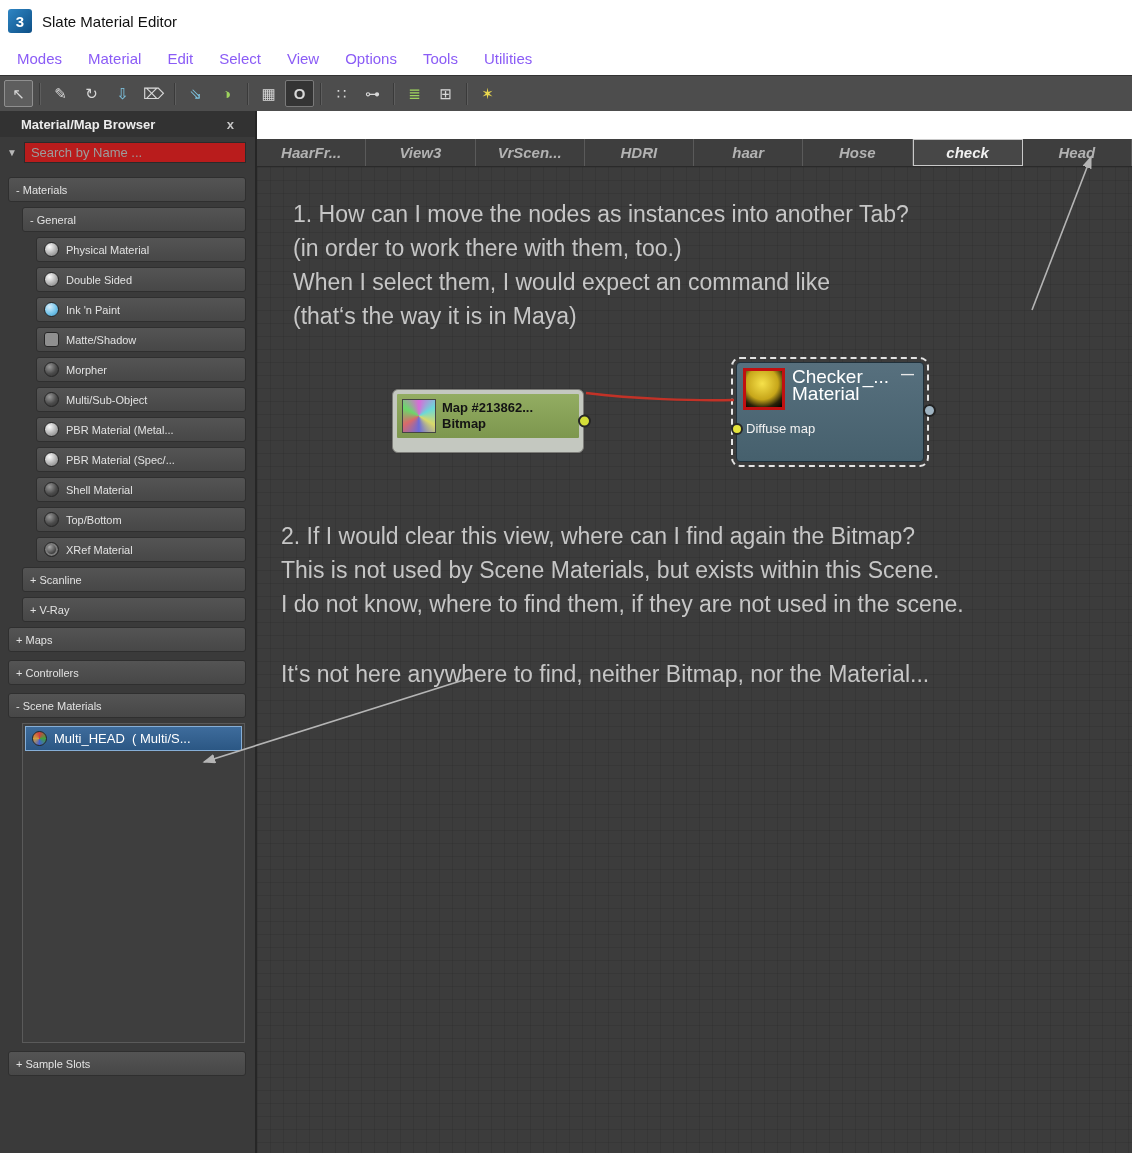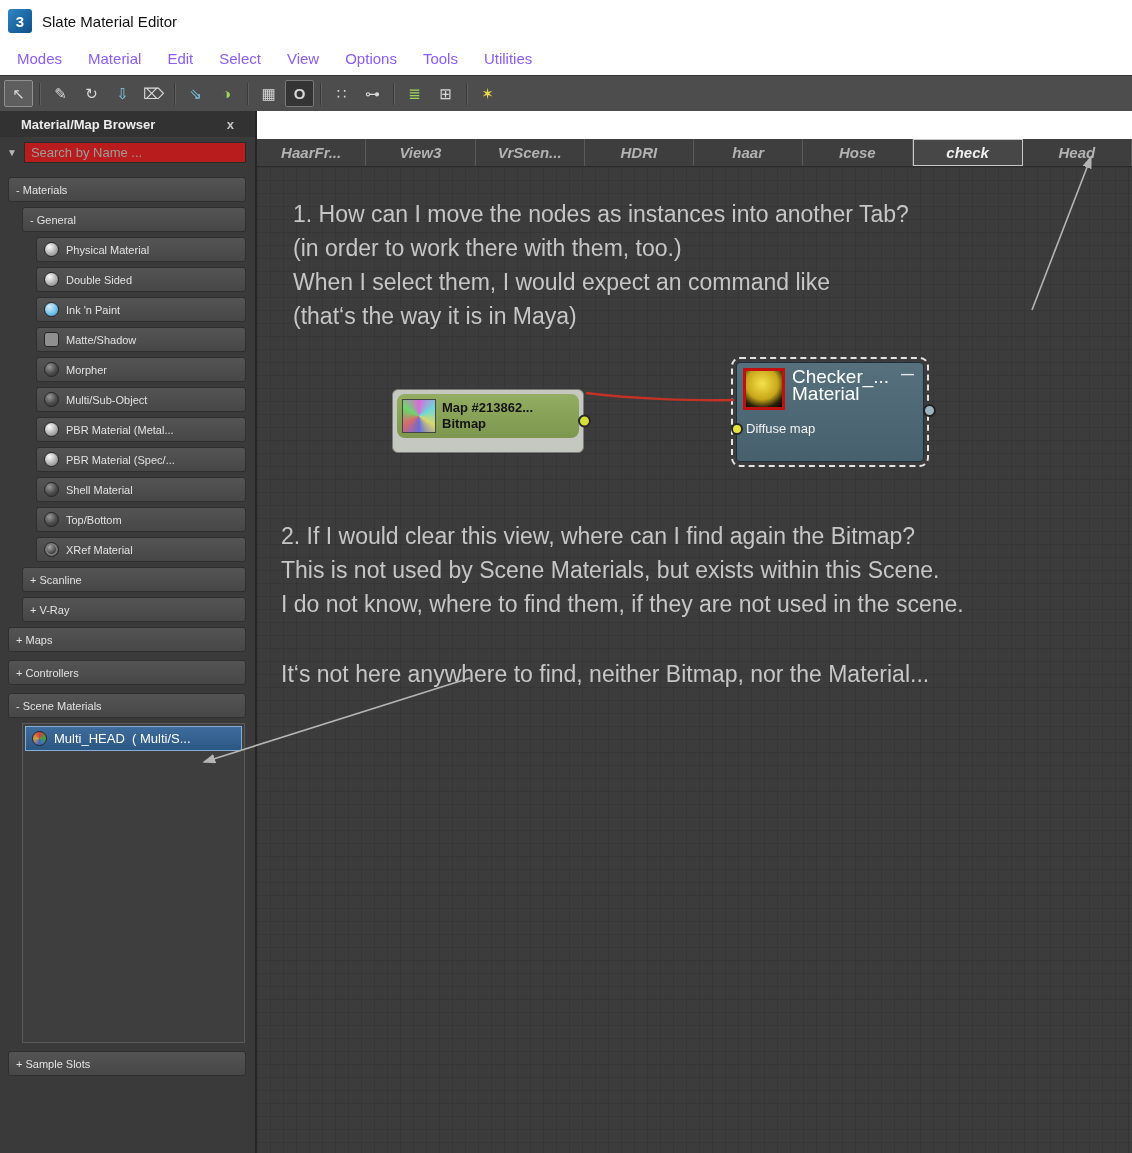--- a/index.html
+++ b/index.html
@@ -70,21 +70,21 @@
 
   
   .ann { position:absolute; color:#c6c6c6; font-size:23px; line-height:34px; white-space:nowrap; }
   #ann1 { left:36px; top:30px; }
   #ann2 { left:24px; top:352px; }
   #ann3 { left:24px; top:490px; }
 
   
   .bitmap-node { position:absolute; left:135px; top:222px; width:192px; height:64px;
     background:#c4c8c0; border:1px solid #7c7c78; border-radius:6px; padding:4px 4px 0; z-index:5; }
-  .bitmap-head { height:44px; background:linear-gradient(#93ad62,#7d974e); border-radius:8px;
+  .bitmap-head { height:44px; background:linear-gradient(#93ad62,#7d974e); border-radius:1px;
     display:flex; align-items:center; gap:6px; padding:3px 5px; }
   .bitmap-thumb { width:34px; height:34px; border:1px solid #444; flex:0 0 auto;
     background:conic-gradient(#d96ad9,#6ad9d9,#d9d96a,#6a6ad9,#d96a6a,#6ad96a,#d96ad9); }
   .bitmap-titles div { font-weight:bold; font-size:13px; color:#141414; line-height:16px; white-space:nowrap; }
   .bitmap-out { position:absolute; right:-8px; top:50%; transform:translateY(-50%); width:13px; height:13px;
     border-radius:50%; background:#d4de38; border:2px solid #262626; }
 
   
   .checker-wrap { position:absolute; left:474px; top:190px; width:198px; height:110px;
     border:2px dashed #e4e4e4; border-radius:9px; padding:3px; z-index:5; }

